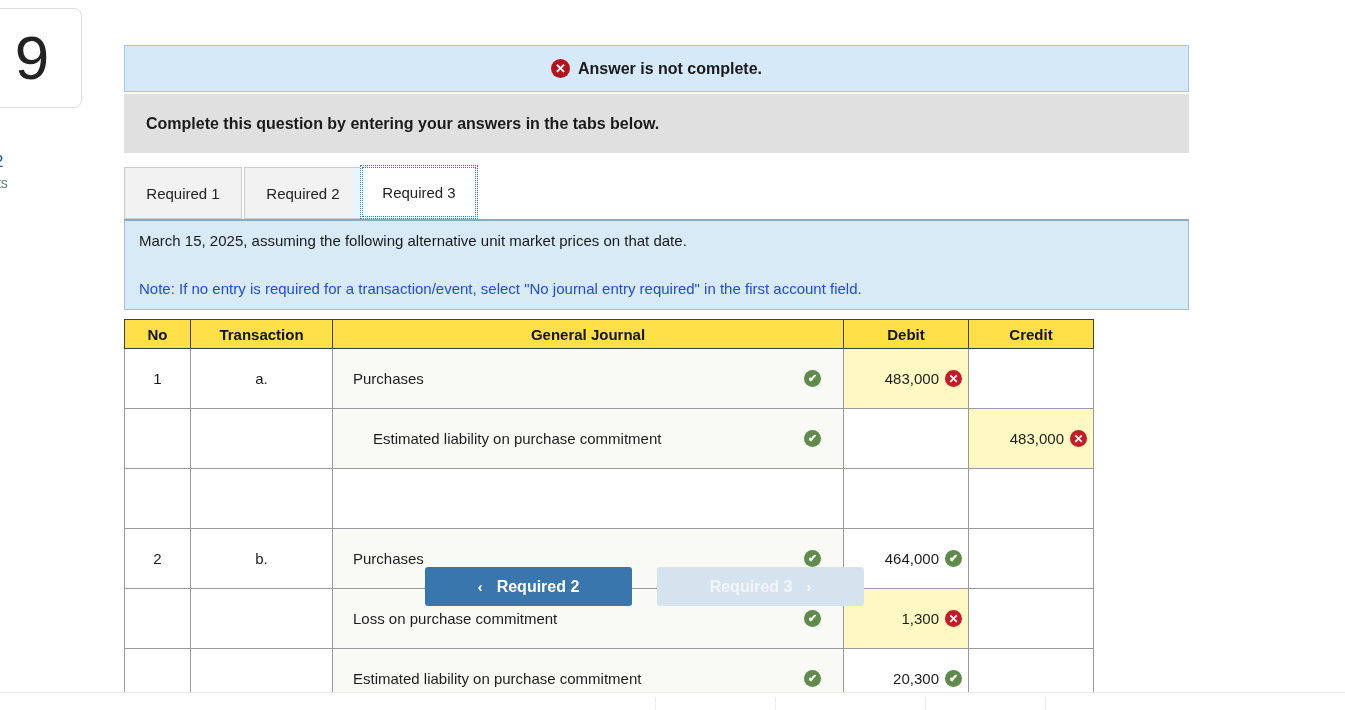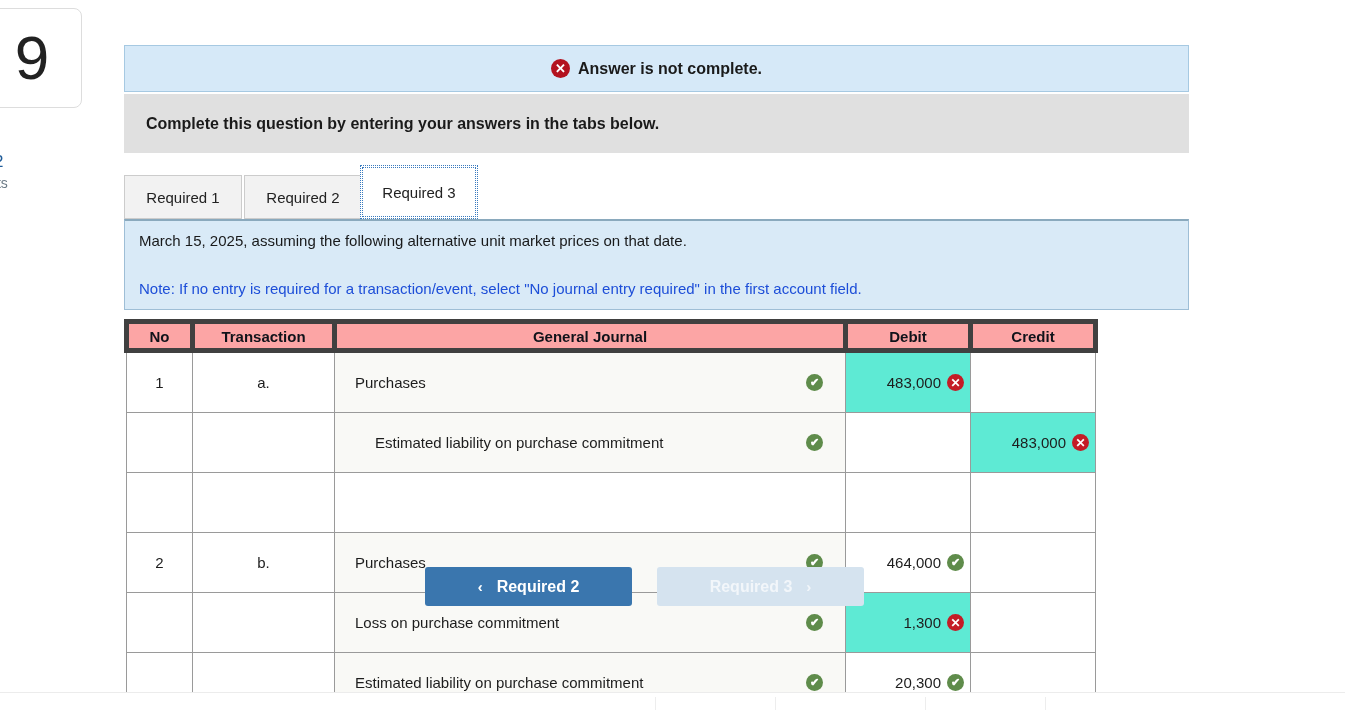--- a/index.html
+++ b/index.html
@@ -54,21 +54,21 @@
     height: 59px; margin-top: 2px;
     background: #e0e0e0;
     display: flex; align-items: center;
     padding-left: 22px;
   }
   .howto-bar .txt { font-size: 16px; font-weight: bold; color: #1a1a1a; }
 
   
   .tabs { position: relative; height: 54px; margin-top: 12px; }
   .tab {
-    position: absolute; bottom: 0; height: 44px;
+    position: absolute; bottom: 0; height: 52px;
     display: flex; align-items: center; justify-content: center;
     font-size: 15px; color: #222222;
     background: #f2f2f2; border: 1px solid #cccccc;
   }
   .tab.t1 { left: 0px;   width: 118px; }
   .tab.t2 { left: 120px; width: 118px; }
   .tab.t3 {
     left: 236px; width: 118px; height: 54px;
     background: #ffffff; border: 1px dotted #3a7bbf;
     outline: 1px dotted #3a7bbf; outline-offset: -3px;
@@ -80,23 +80,23 @@
     border: 1px solid #9ebed6;
     border-top: 2px solid #8aa9bd;
     padding: 10px 14px 11px 14px;
   }
   .instr p { margin: 0; font-size: 15px; color: #18191a; line-height: 19.5px; }
   .instr p.note { color: #1d4ed8; margin-top: 28px; }
 
   
   .jt { margin-top: 9px; border-collapse: collapse; table-layout: fixed; width: 970px; }
   .jt th {
-    background: #fca5a5; color: #10131a;
+    background: #fde047; color: #10131a;
     font-size: 15px; font-weight: bold;
-    height: 29px; border: 5px solid #404040;
+    height: 29px; border: 1px solid #404040;
   }
   .jt td {
     height: 29px; border: 1px solid #9a9a9a;
     font-size: 15px; color: #1d1d1d; background: #ffffff;
     padding: 0 6px;
   }
   .jt col.c-no  { width: 66px; }
   .jt col.c-tx  { width: 142px; }
   .jt col.c-gj  { width: 511px; }
   .jt col.c-db  { width: 125px; }
@@ -105,21 +105,21 @@
   td.c-center { text-align: center; }
   td.c-gj { background: #f9f9f6; padding: 16px; }
   td.c-gj.blank { background: #ffffff; }
   .gj-inner { display: flex; align-items: center; height: 27px; padding: 0 6px 0 4px; }
   .gj-inner .lbl { flex: 1; white-space: nowrap; overflow: hidden; }
   .gj-inner .lbl.ind { padding-left: 20px; }
 
   td.amt { padding: 0; }
   .amt-inner { display: flex; align-items: center; justify-content: flex-end; height: 27px; padding: 0 6px; gap: 6px; }
   .amt-inner .num { font-size: 15px; color: #1d1d1d; }
-  td.amt.bad { background: #5eead4; }
+  td.amt.bad { background: #fef9c3; }
 
   
   .navrow { position: absolute; left: 425px; top: 567px; display: flex; gap: 25px; }
   .navbtn {
     height: 39px; border: none; border-radius: 3px;
     display: flex; align-items: center; justify-content: center; gap: 14px;
     font-size: 16px; font-weight: bold; cursor: pointer;
     font-family: "Liberation Sans", sans-serif;
   }
   .navbtn.prev { width: 207px; background: #3a76ae; color: #ffffff; }

